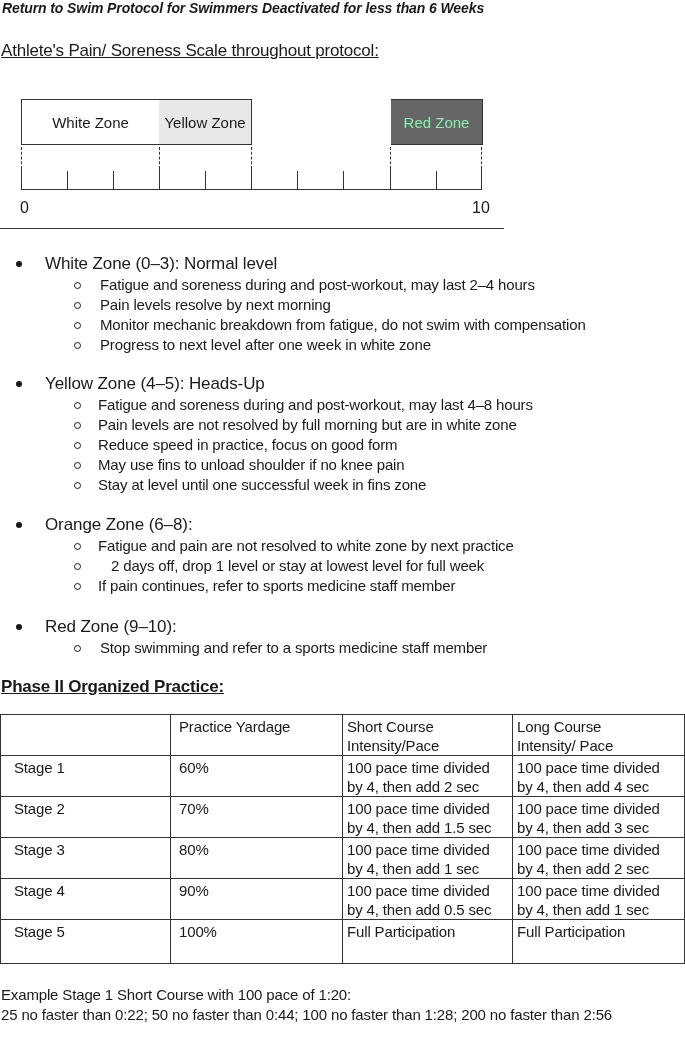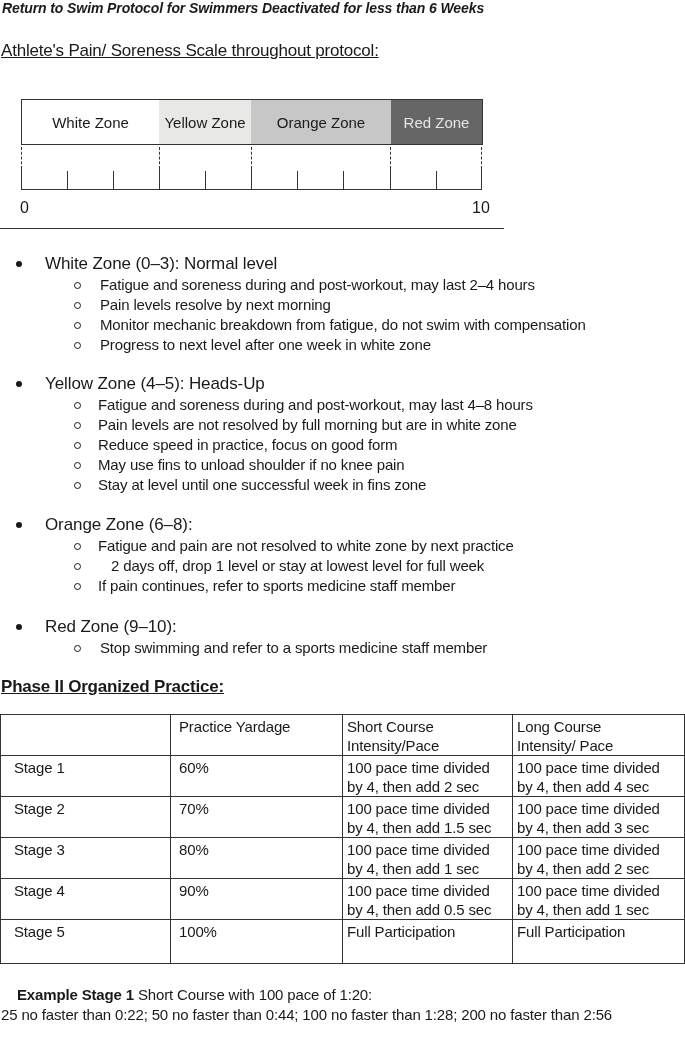--- a/index.html
+++ b/index.html
@@ -20,21 +20,21 @@
   
   .scale { position: absolute; left: 0; top: 0; width: 685px; height: 240px; }
   .zone {
     position: absolute; top: 99px; height: 46px; box-sizing: border-box;
     border: 1.5px solid #333; display: flex; align-items: center; justify-content: center;
     font-size: 15px; white-space: nowrap;
   }
   .zone.white { left: 21px; width: 139px; background: #ffffff; }
   .zone.yellow { left: 159px; width: 93px; background: #e8e8e6; border-left: none; }
   .zone.orange { left: 251px; width: 141px; background: #c7c7c7; border-left: none; }
-  .zone.red { left: 391px; width: 92px; background: #666666; color: #e5e5e5; border-left: none; }
+  .zone.red { left: 391px; width: 92px; background: #666666; color: #86efac; border-left: none; }
   .dash { position: absolute; top: 147px; height: 22px; border-left: 1.5px dashed #333; width: 0; }
   .axis { position: absolute; left: 21px; top: 189px; width: 461px; height: 0; border-top: 1.5px solid #333; }
   .tick { position: absolute; width: 0; border-left: 1.5px solid #333; }
   .tick.major { top: 169px; height: 20px; }
   .tick.minor { top: 170px; height: 19px; }
   .scale-label { position: absolute; top: 199px; font-size: 16px; }
   .rule { position: absolute; left: 0; top: 228px; width: 504px; border-top: 1.5px solid #333; }
 
   
   .zone-block { position: absolute; left: 0; width: 627px; }
@@ -64,32 +64,31 @@
     line-height: 19px; letter-spacing: -0.15px;
   }
   table.practice td.c0 { padding-left: 13px; }
   table.practice td.c1 { padding-left: 8px; }
   table.practice td.c2, table.practice td.c3 { padding-left: 4px; padding-right: 2px; white-space: nowrap; }
   .row-h td { height: 38px; }
   .row-s td { height: 38px; }
   .row-last td { height: 41px; margin-top: 20px; }
 
   .example { position: absolute; left: 1px; top: 985px; font-size: 15px; line-height: 20px; width: 684px; letter-spacing: -0.15px; }
-  .example b { font-weight: bold; margin-left: 16px; }
+  .example b { font-weight: normal; }
 </style>
 </head>
 <body>
 
 <div class="title">Return to Swim Protocol for Swimmers Deactivated for less than 6 Weeks</div>
 <div class="subtitle">Athlete's Pain/ Soreness Scale throughout protocol:</div>
 
 <div class="scale">
   <div class="zone white">White Zone</div>
   <div class="zone yellow">Yellow Zone</div>
-  <div class="zone orange">Orange Zone</div>
   <div class="zone red">Red Zone</div>
 
   <div class="dash" style="left:21px"></div>
   <div class="dash" style="left:159px"></div>
   <div class="dash" style="left:251px"></div>
   <div class="dash" style="left:390px"></div>
   <div class="dash" style="left:481px"></div>
 
   <div class="tick major" style="left:21px"></div>
   <div class="tick minor" style="left:67px; top:171px; height:18px"></div>

